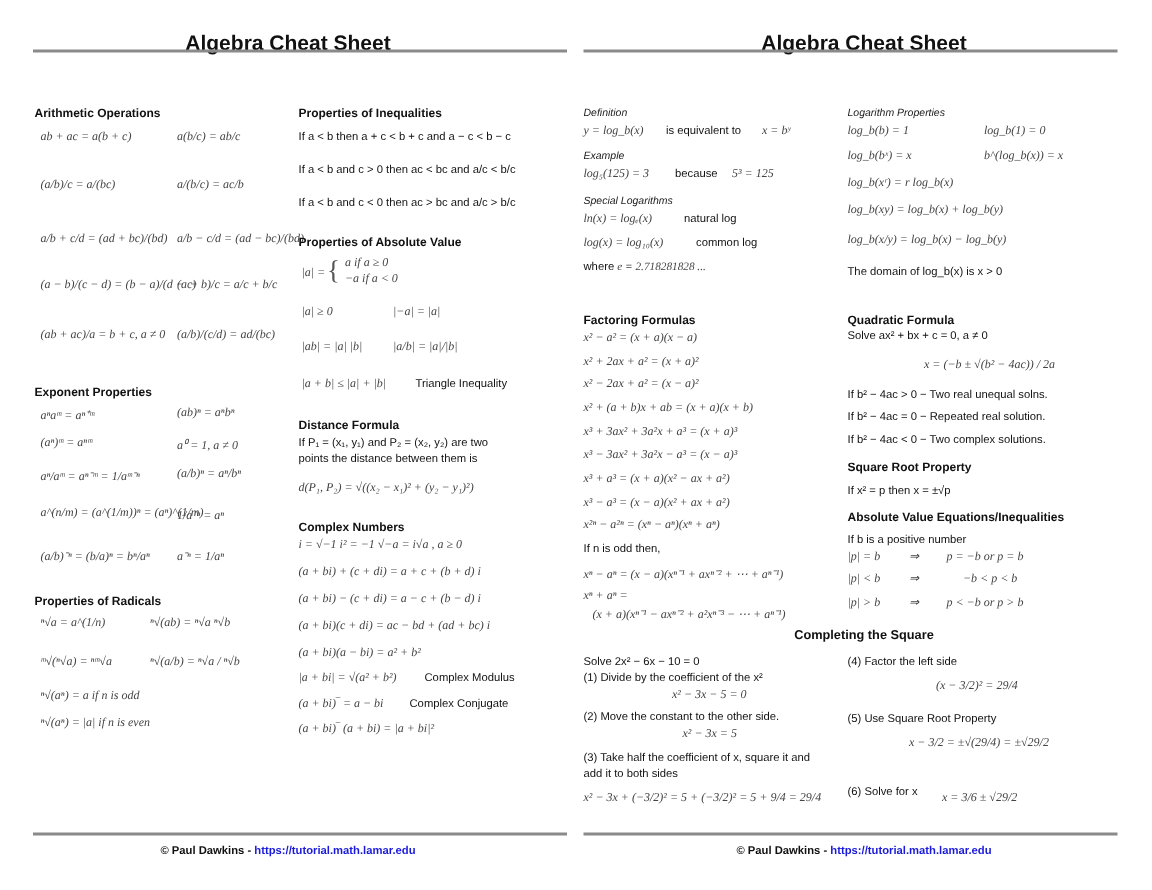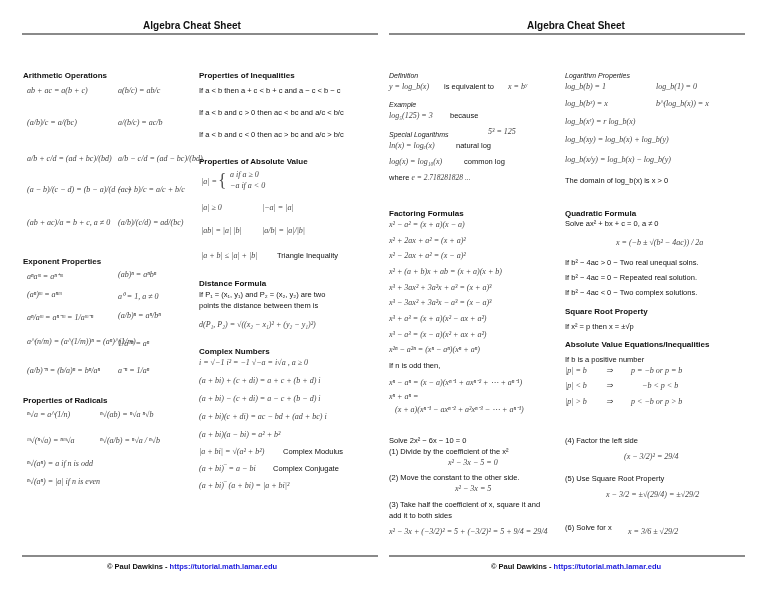--- a/index.html
+++ b/index.html
@@ -1,21 +1,21 @@
 <!DOCTYPE html>
 <html><head>
 <meta charset="utf-8">
 <style>
   * { box-sizing: border-box; margin: 0; padding: 0; }
   html, body { width: 768px; height: 593px; background: #ffffff; overflow: hidden; }
   body { position: relative; font-family: "Liberation Sans", sans-serif; color: #111; }
   .page { position: absolute; top: 0; width: 384px; height: 593px; }
   .page.left { left: 0; }
   .page.right { left: 384px; }
-  .hdr { position: absolute; top: 20px; left: 0; width: 100%; text-align: center; font-weight: bold; font-size: 10px; }
+  .hdr { position: absolute; top: 20px; left: 0; width: 100%; text-align: center; font-weight: bold; font-size: 14px; }
   .hline { position: absolute; height: 2px; background: #8a8a8a; }
   .left .hline.top { top: 33px; left: 22px; width: 356px; }
   .right .hline.top { top: 33px; left: 5px; width: 356px; }
   .foot { position: absolute; top: 562px; width: 100%; text-align: center; font-size: 7.5px; font-weight: bold; }
   .foot .link { color: #1a1adc; }
   .sectitle { position: absolute; width: 100%; text-align: center; font-weight: bold; font-size: 9.5px; }
   .sub { position: absolute; font-weight: bold; font-size: 8px; }
   .m { position: absolute; font-family: "Liberation Serif", serif; font-style: italic; font-size: 8px; color: #444; white-space: nowrap; }
   .t { position: absolute; font-size: 7.5px; white-space: nowrap; color: #111; }
   .it { position: absolute; font-style: italic; font-size: 7px; color: #222; white-space: nowrap; }
@@ -104,21 +104,21 @@
   <div class="hline top"></div>
 
   <div class="it" style="left:5px;top:72px;">Definition</div>
   <div class="m" style="left:5px;top:82px;">y = log_b(x)</div>
   <div class="t" style="left:60px;top:82px;">is equivalent to</div>
   <div class="m" style="left:124px;top:82px;">x = bʸ</div>
 
   <div class="it" style="left:5px;top:101px;">Example</div>
   <div class="m" style="left:5px;top:111px;">log₅(125) = 3</div>
   <div class="t" style="left:66px;top:111px;">because</div>
-  <div class="m" style="left:104px;top:111px;margin-top:16px;">5³ = 125</div>
+  <div class="m" style="left:104px;top:111px;">5³ = 125</div>
 
   <div class="it" style="left:5px;top:131px;">Special Logarithms</div>
   <div class="m" style="left:5px;top:141px;">ln(x) = logₑ(x)</div>
   <div class="t" style="left:72px;top:141px;">natural log</div>
   <div class="m" style="left:5px;top:157px;">log(x) = log₁₀(x)</div>
   <div class="t" style="left:80px;top:157px;">common log</div>
   <div class="t" style="left:5px;top:173px;"><span>where </span><span style="font-family:'Liberation Serif',serif;font-style:italic;color:#444;">e = 2.718281828 ...</span></div>
 
   <div class="it" style="left:181px;top:72px;">Logarithm Properties</div>
   <div class="m" style="left:181px;top:82px;">log_b(b) = 1</div>
@@ -161,20 +161,21 @@
   <div class="m" style="left:181px;top:366px;">|p| = b</div>
   <div class="m" style="left:222px;top:366px;">⇒</div>
   <div class="m" style="left:247px;top:366px;">p = −b  or  p = b</div>
   <div class="m" style="left:181px;top:381px;">|p| &lt; b</div>
   <div class="m" style="left:222px;top:381px;">⇒</div>
   <div class="m" style="left:258px;top:381px;">−b &lt; p &lt; b</div>
   <div class="m" style="left:181px;top:397px;">|p| &gt; b</div>
   <div class="m" style="left:222px;top:397px;">⇒</div>
   <div class="m" style="left:247px;top:397px;">p &lt; −b  or  p &gt; b</div>
 
+  <div class="sectitle" style="top:418px;font-size:8.5px;">Completing the Square</div>
   <div class="t" style="left:5px;top:436px;">Solve 2x² − 6x − 10 = 0</div>
   <div class="t" style="left:5px;top:447px;">(1) Divide by the coefficient of the x²</div>
   <div class="m" style="left:64px;top:458px;">x² − 3x − 5 = 0</div>
   <div class="t" style="left:5px;top:473px;">(2) Move the constant to the other side.</div>
   <div class="m" style="left:71px;top:484px;">x² − 3x = 5</div>
   <div class="t" style="left:5px;top:500px;">(3) Take half the coefficient of x, square it and</div>
   <div class="t" style="left:5px;top:511px;">add it to both sides</div>
   <div class="m" style="left:5px;top:527px;">x² − 3x + (−3/2)² = 5 + (−3/2)² = 5 + 9/4 = 29/4</div>
 
   <div class="t" style="left:181px;top:436px;">(4) Factor the left side</div>

